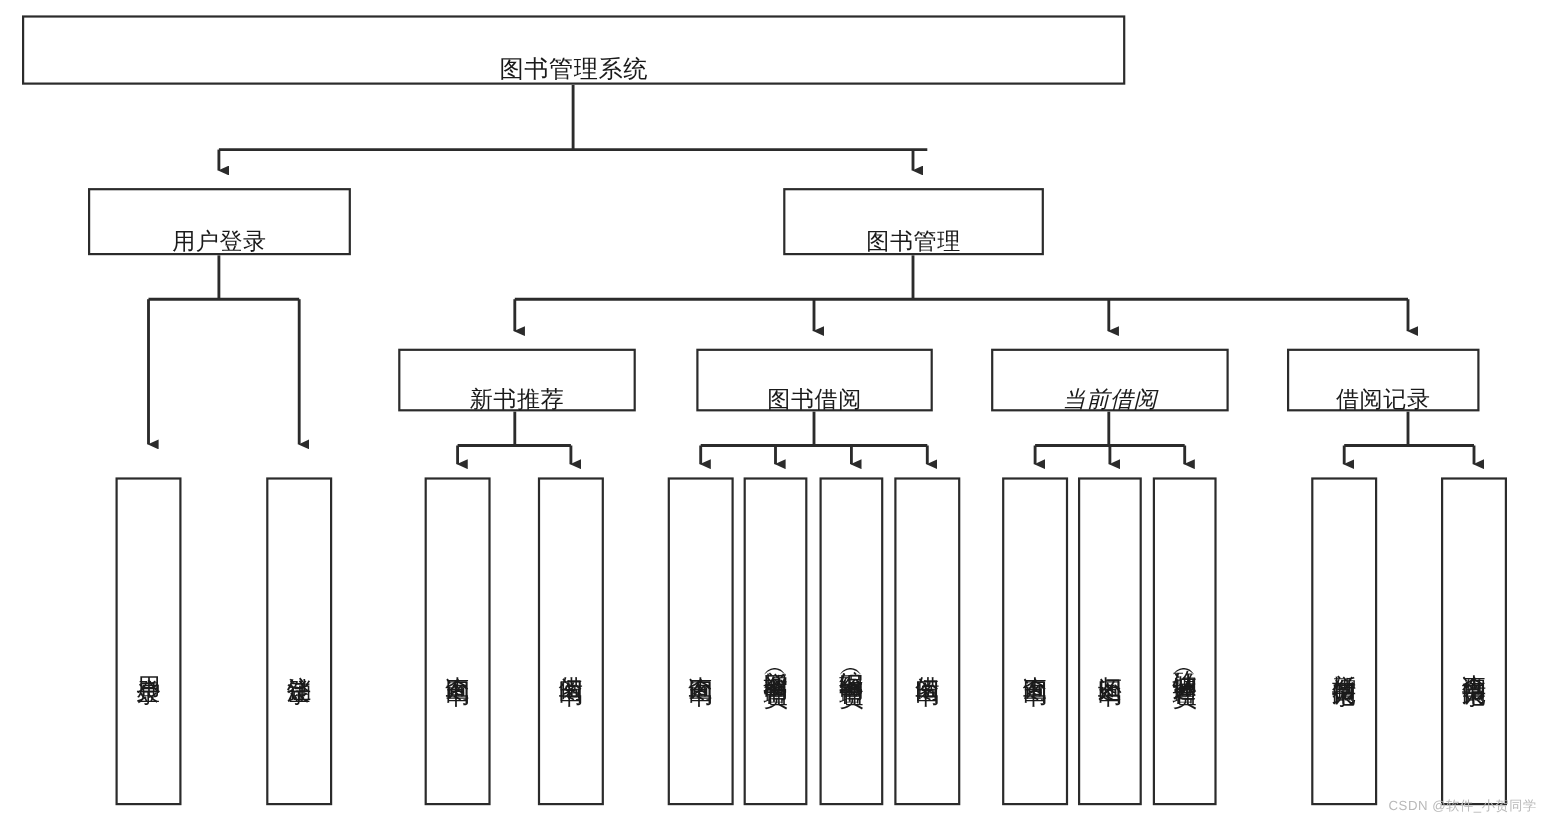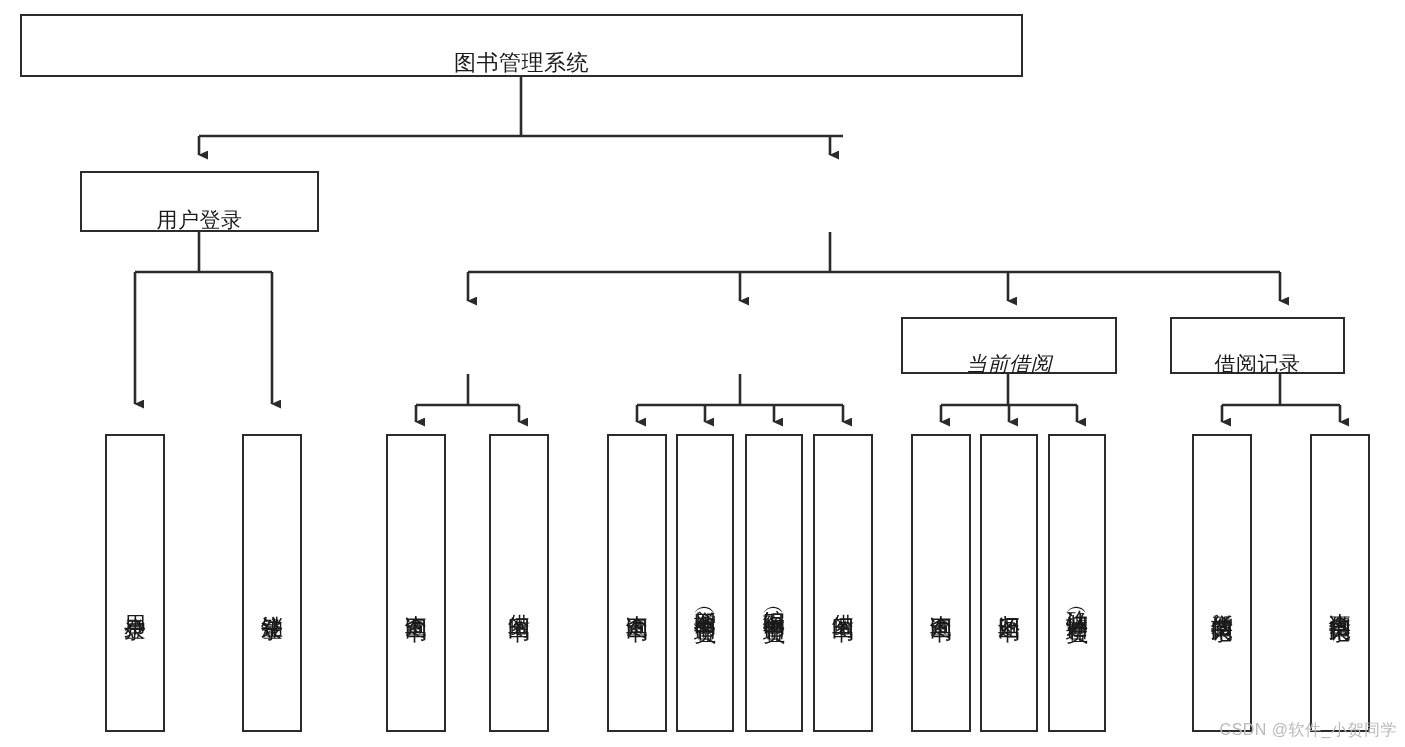--- a/index.html
+++ b/index.html
@@ -60,21 +60,21 @@
     text-orientation: upright;
     font-size: 22px;
     line-height: 1.0;
     letter-spacing: 2px;
     white-space: nowrap;
   }
   .watermark {
     position: absolute;
     right: 8px;
     bottom: 6px;
-    font-size: 16px;
+    font-size: 12px;
     color: #b9b9b9;
     letter-spacing: 0.5px;
     z-index: 3;
     white-space: nowrap;
   }
 </style>
 </head>
 <body>
 
 <div id="canvas">
@@ -129,21 +129,30 @@
     </g>
   </svg>
 
   <div class="node horiz l1" style="left:20px; top:14px; width:1003px; height:63px;">
     <span class="lbl">图书管理系统</span>
   </div>
 
   <div class="node horiz" style="left:80px; top:171px; width:239px; height:61px;">
     <span class="lbl">用户登录</span>
   </div>
-
+  <div class="node horiz" style="left:712px; top:171px; width:237px; height:61px;">
+    <span class="lbl">图书管理</span>
+  </div>
+
+  <div class="node horiz" style="left:362px; top:317px; width:216px; height:57px;">
+    <span class="lbl">新书推荐</span>
+  </div>
+  <div class="node horiz" style="left:633px; top:317px; width:215px; height:57px;">
+    <span class="lbl">图书借阅</span>
+  </div>
   <div class="node horiz" style="left:901px; top:317px; width:216px; height:57px;font-style:italic;">
     <span class="lbl">当前借阅</span>
   </div>
   <div class="node horiz" style="left:1170px; top:317px; width:175px; height:57px;">
     <span class="lbl">借阅记录</span>
   </div>
 
   <div class="node vert" style="left:105px; top:434px; width:60px; height:298px;">
     <span class="lbl">用户登录</span>
   </div>

